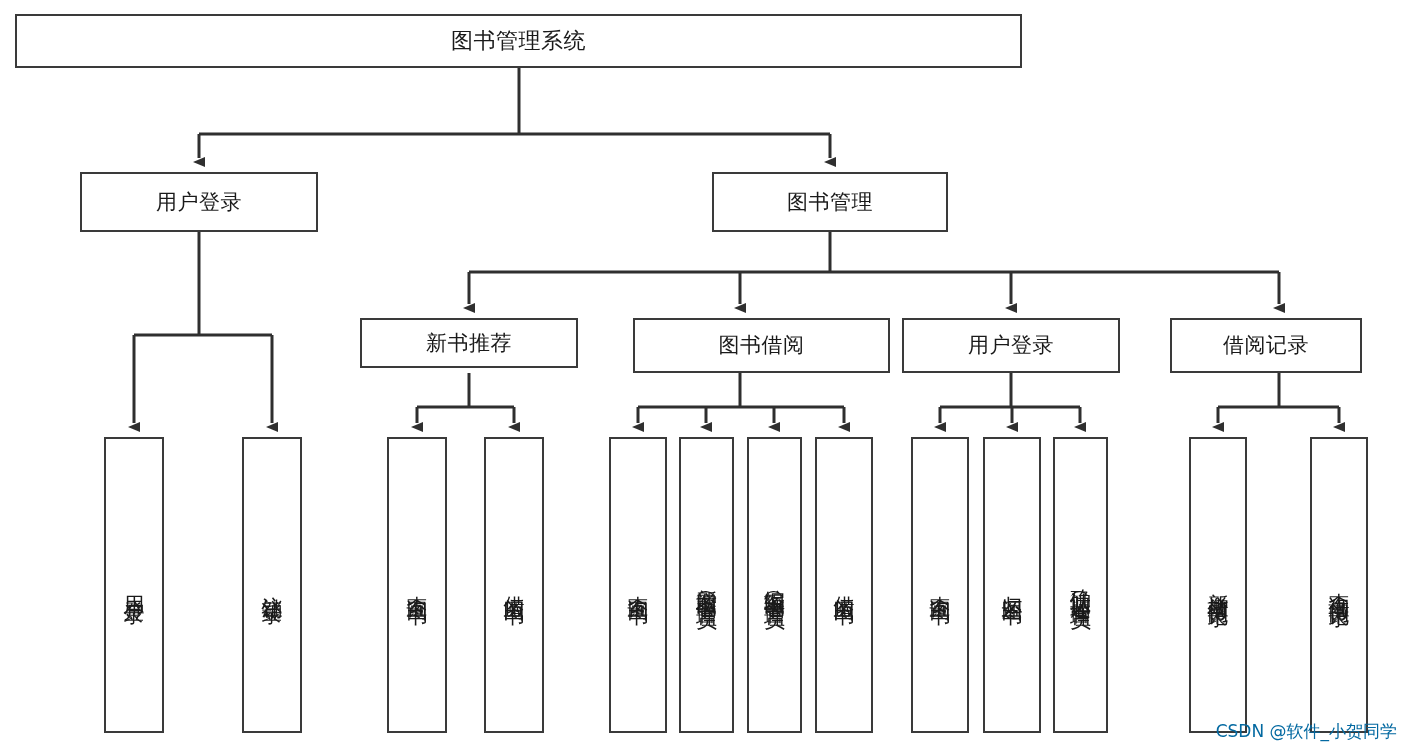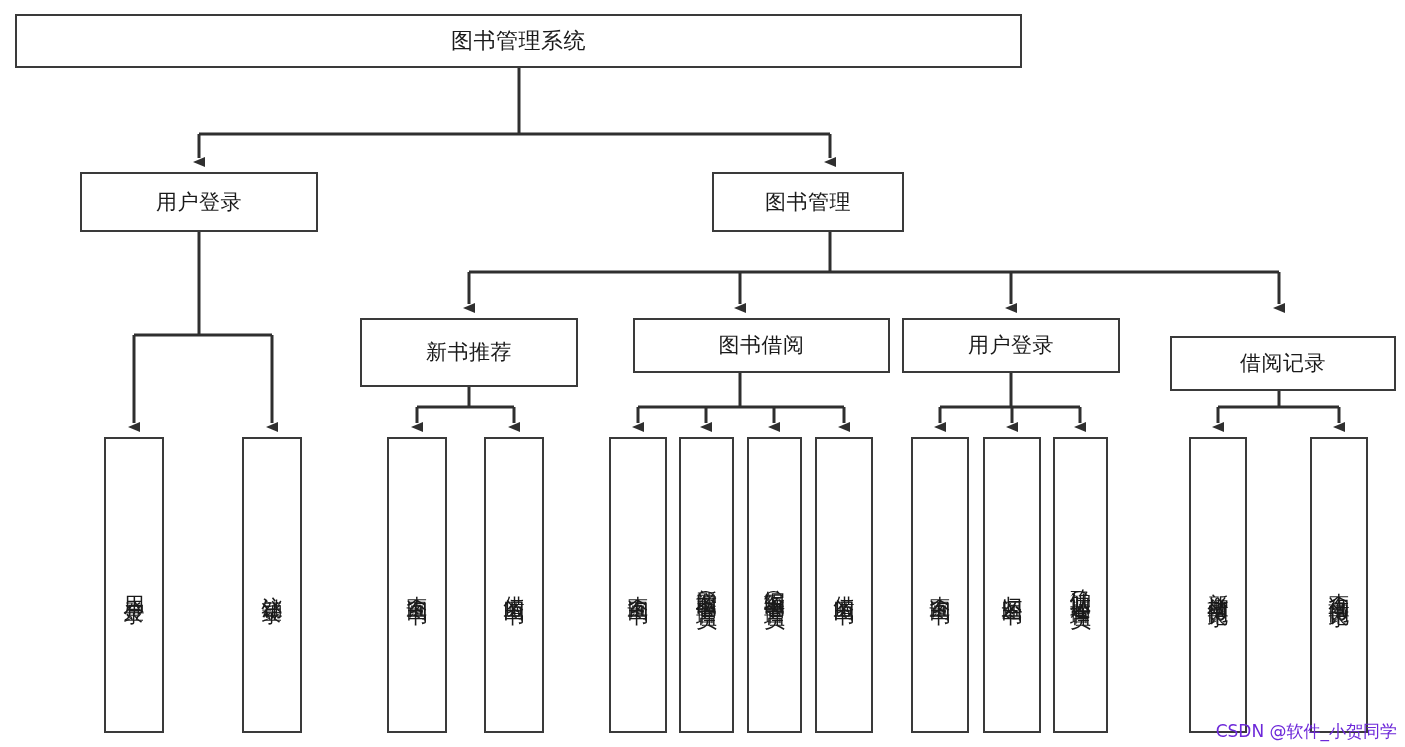--- a/index.html
+++ b/index.html
@@ -63,21 +63,21 @@
     font-size: 21px;
     line-height: 1.05;
     letter-spacing: 3px;
     white-space: nowrap;
   }
   .watermark {
     position: absolute;
     right: 8px;
     bottom: 4px;
     font-size: 17px;
-    color: #6d28d9;
+    color: #0369a1;
     z-index: 5;
     white-space: nowrap;
     font-family: "DejaVu Sans", "Liberation Sans", sans-serif;
   }
 </style>
 </head>
 <body>
 
 <div id="canvas">
 
@@ -131,34 +131,34 @@
     </g>
   </svg>
 
   <div class="node h root" id="root-node" style="left: 15px; top: 14px; width: 1007px; height: 54px;">
     <span class="lbl">图书管理系统</span>
   </div>
 
   <div class="node h" id="l2-0" style="left: 80px; top: 172px; width: 238px; height: 60px;">
     <span class="lbl">用户登录</span>
   </div>
-  <div class="node h" id="l2-1" style="left: 712px; top: 172px; width: 192px; height: 60px;">
+  <div class="node h" id="l2-1" style="left: 712px; top: 172px; width: 236px; height: 60px;">
     <span class="lbl">图书管理</span>
   </div>
 
-  <div class="node h" id="l3-0" style="left: 360px; top: 318px; width: 218px; height: 69px;">
+  <div class="node h" id="l3-0" style="left: 360px; top: 318px; width: 218px; height: 50px;">
     <span class="lbl">新书推荐</span>
   </div>
   <div class="node h" id="l3-1" style="left: 633px; top: 318px; width: 257px; height: 55px;">
     <span class="lbl">图书借阅</span>
   </div>
   <div class="node h" id="l3-2" style="left: 902px; top: 318px; width: 218px; height: 55px;">
     <span class="lbl">用户登录</span>
   </div>
-  <div class="node h" id="l3-3" style="left: 1170px; top: 318px; width: 226px; height: 55px; margin-top: 18px;">
+  <div class="node h" id="l3-3" style="left: 1170px; top: 318px; width: 192px; height: 55px;">
     <span class="lbl">借阅记录</span>
   </div>
 
   <div class="node v" id="lf-0" style="left: 104px; top: 437px; width: 60px; height: 296px;">
     <span class="lbl">用户登录</span>
   </div>
   <div class="node v" id="lf-1" style="left: 242px; top: 437px; width: 60px; height: 296px;">
     <span class="lbl">注销登录</span>
   </div>
   <div class="node v" id="lf-2" style="left: 387px; top: 437px; width: 60px; height: 296px;">

